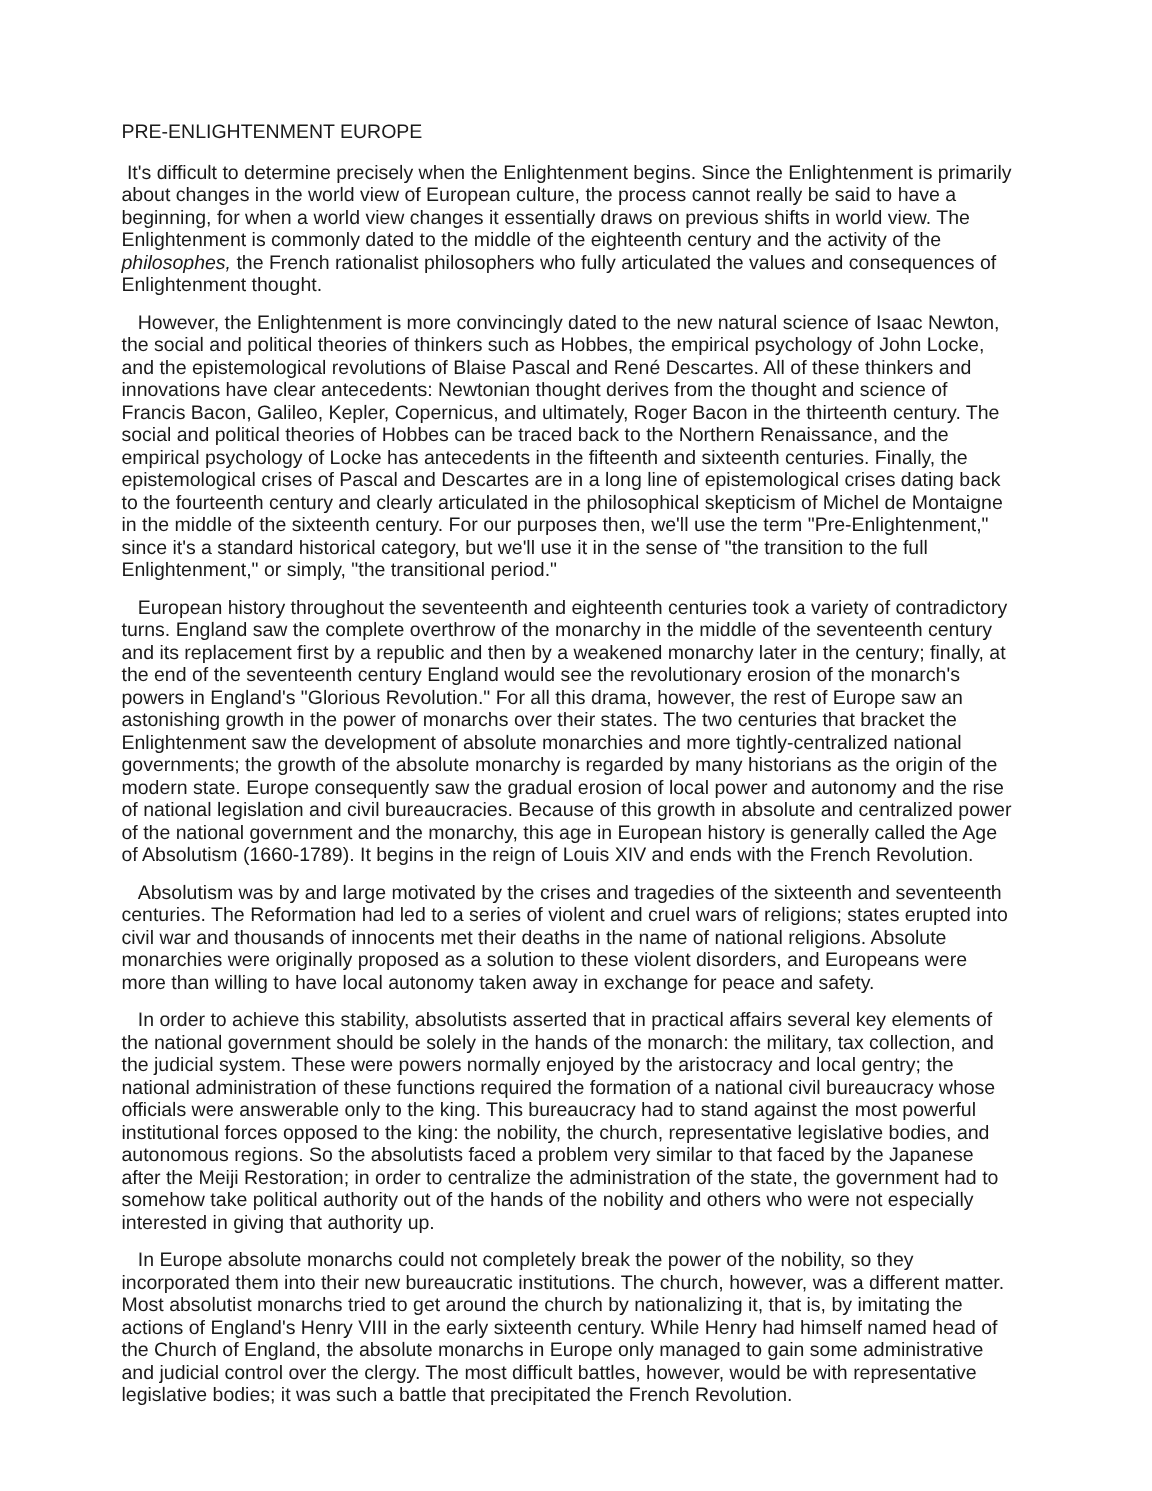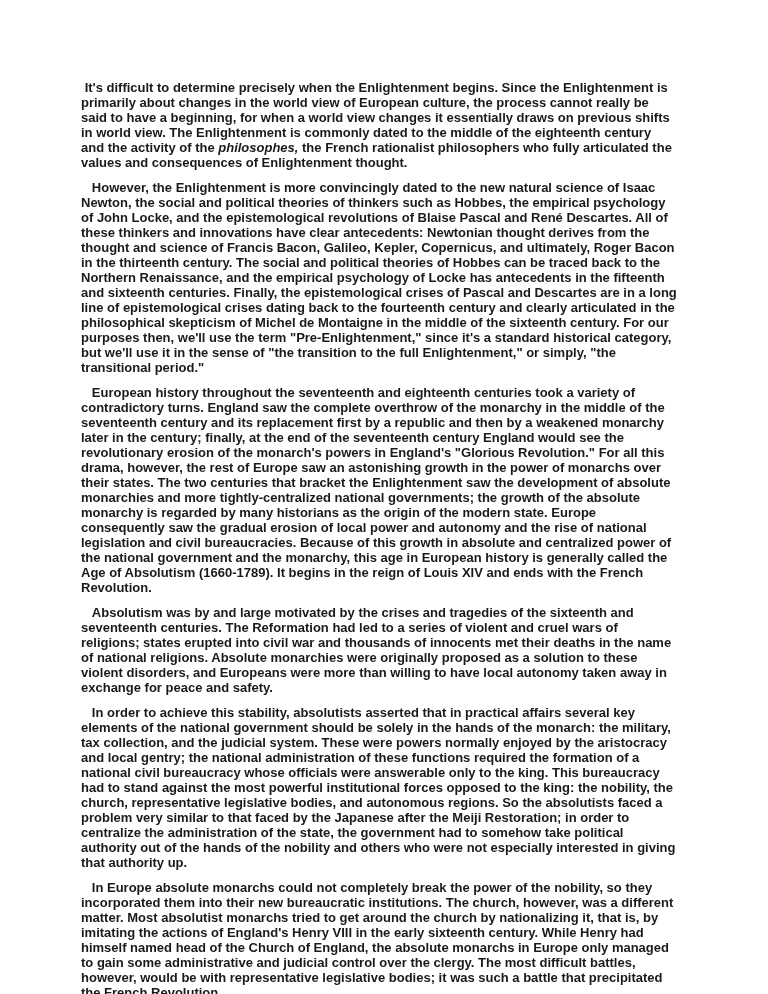--- a/index.html
+++ b/index.html
@@ -27,30 +27,30 @@
   .doc-title {
     margin: 0 0 12px 0;
     white-space: pre-wrap;
     font-weight: normal;
     font-size: 13px;
     line-height: 15px;
   }
   .doc-para {
     margin: 0 17px 10px 0;
     white-space: pre-wrap;
-    font-weight: bold;
   }
   .doc-para em {
     font-style: italic;
   }
 </style>
 </head>
 <body>
 
 <div class="doc-content">
+  <p class="doc-title">PRE-ENLIGHTENMENT EUROPE</p>
 
   <p class="doc-para"><span> It's difficult to determine precisely when the Enlightenment begins. Since the Enlightenment is primarily about changes in the world view of European culture, the process cannot really be said to have a beginning, for when a world view changes it essentially draws on previous shifts in world view. The Enlightenment is commonly dated to the middle of the eighteenth century and the activity of the </span><em>philosophes,</em><span> the French rationalist philosophers who fully articulated the values and consequences of Enlightenment thought.</span></p>
 
   <p class="doc-para">   However, the Enlightenment is more convincingly dated to the new natural science of Isaac Newton, the social and political theories of thinkers such as Hobbes, the empirical psychology of John Locke, and the epistemological revolutions of Blaise Pascal and René Descartes. All of these thinkers and innovations have clear antecedents: Newtonian thought derives from the thought and science of Francis Bacon, Galileo, Kepler, Copernicus, and ultimately, Roger Bacon in the thirteenth century. The social and political theories of Hobbes can be traced back to the Northern Renaissance, and the empirical psychology of Locke has antecedents in the fifteenth and sixteenth centuries. Finally, the epistemological crises of Pascal and Descartes are in a long line of epistemological crises dating back to the fourteenth century and clearly articulated in the philosophical skepticism of Michel de Montaigne in the middle of the sixteenth century. For our purposes then, we'll use the term "Pre-Enlightenment," since it's a standard historical category, but we'll use it in the sense of "the transition to the full Enlightenment," or simply, "the transitional period."</p>
 
   <p class="doc-para">   European history throughout the seventeenth and eighteenth centuries took a variety of contradictory turns. England saw the complete overthrow of the monarchy in the middle of the seventeenth century and its replacement first by a republic and then by a weakened monarchy later in the century; finally, at the end of the seventeenth century England would see the revolutionary erosion of the monarch's powers in England's "Glorious Revolution." For all this drama, however, the rest of Europe saw an astonishing growth in the power of monarchs over their states. The two centuries that bracket the Enlightenment saw the development of absolute monarchies and more tightly-centralized national governments; the growth of the absolute monarchy is regarded by many historians as the origin of the modern state. Europe consequently saw the gradual erosion of local power and autonomy and the rise of national legislation and civil bureaucracies. Because of this growth in absolute and centralized power of the national government and the monarchy, this age in European history is generally called the Age of Absolutism (1660-1789). It begins in the reign of Louis XIV and ends with the French Revolution.</p>
 
   <p class="doc-para">   Absolutism was by and large motivated by the crises and tragedies of the sixteenth and seventeenth centuries. The Reformation had led to a series of violent and cruel wars of religions; states erupted into civil war and thousands of innocents met their deaths in the name of national religions. Absolute monarchies were originally proposed as a solution to these violent disorders, and Europeans were more than willing to have local autonomy taken away in exchange for peace and safety.</p>
 
   <p class="doc-para">   In order to achieve this stability, absolutists asserted that in practical affairs several key elements of the national government should be solely in the hands of the monarch: the military, tax collection, and the judicial system. These were powers normally enjoyed by the aristocracy and local gentry; the national administration of these functions required the formation of a national civil bureaucracy whose officials were answerable only to the king. This bureaucracy had to stand against the most powerful institutional forces opposed to the king: the nobility, the church, representative legislative bodies, and autonomous regions. So the absolutists faced a problem very similar to that faced by the Japanese after the Meiji Restoration; in order to centralize the administration of the state, the government had to somehow take political authority out of the hands of the nobility and others who were not especially interested in giving that authority up.</p>

